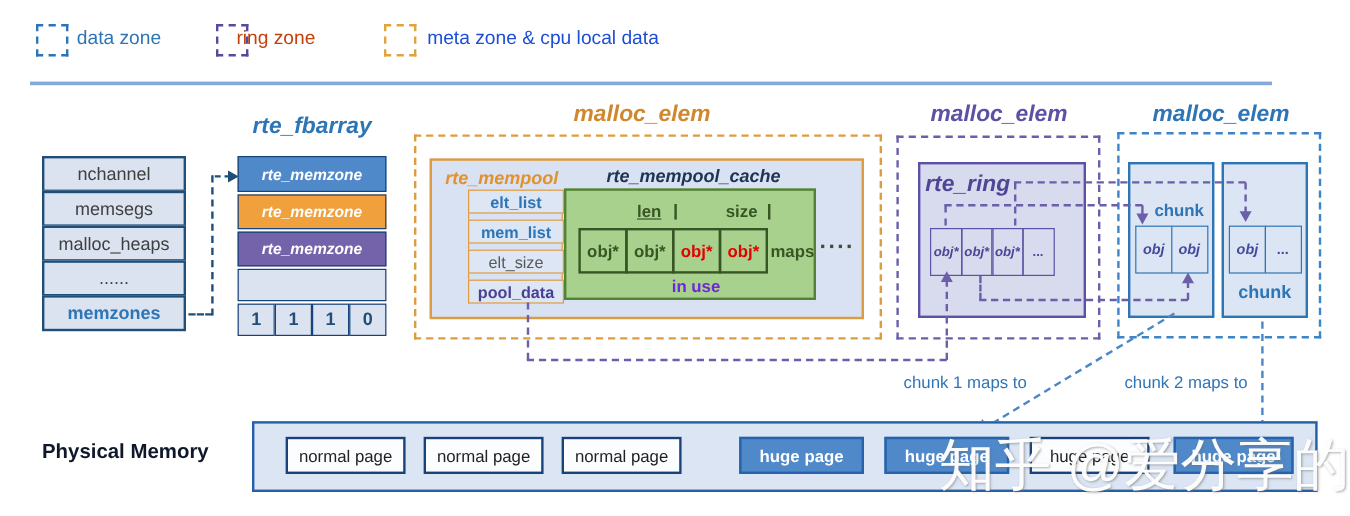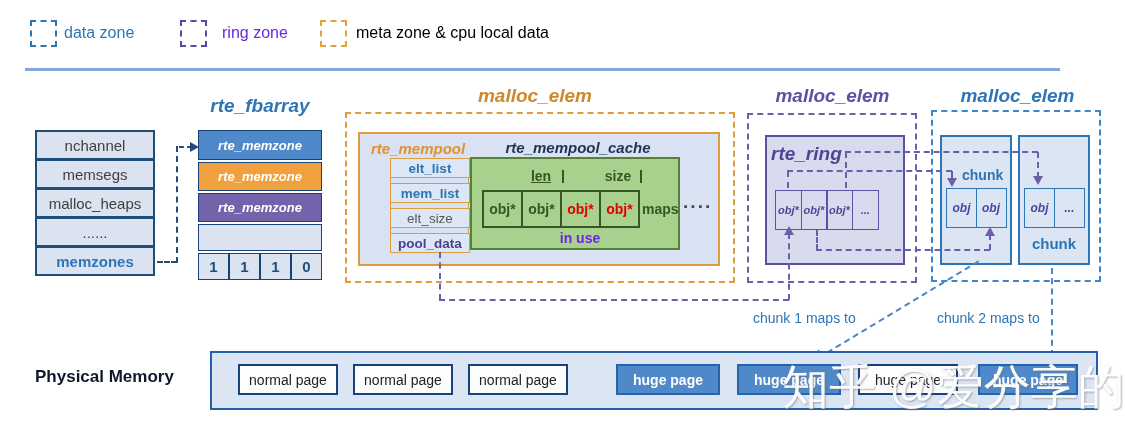--- a/index.html
+++ b/index.html
@@ -71,23 +71,23 @@
   .watermark { color:rgba(255,255,255,0.96); font-size:47px; text-shadow:1px 1px 2px rgba(110,110,110,0.55); white-space:nowrap; }
 </style>
 </head>
 <body>
 
 <div id="canvas">
 
   <div class="abs swatch sw-blue" style="left:30px; top:20px;"></div>
   <div class="abs legend-label" style="left:64px; top:24px; color:#2e75b6;">data zone</div>
   <div class="abs swatch sw-purple" style="left:180px; top:20px;"></div>
-  <div class="abs legend-label" style="left:222px; top:24px; color:#6d28d9;">ring zone</div>
+  <div class="abs legend-label" style="left:197px; top:24px; color:#c2410c;">ring zone</div>
   <div class="abs swatch sw-orange" style="left:320px; top:20px;"></div>
-  <div class="abs legend-label" style="left:356px; top:24px; color:#000000;">meta zone &amp; cpu local data</div>
+  <div class="abs legend-label" style="left:356px; top:24px; color:#1d4ed8;">meta zone &amp; cpu local data</div>
   <div class="abs divider" style="left:25px; top:68px; width:1035px;"></div>
 
   <div class="abs ctr cfg-row" style="left:35px; top:130px;">nchannel</div>
   <div class="abs ctr cfg-row" style="left:35px; top:159px;">memsegs</div>
   <div class="abs ctr cfg-row" style="left:35px; top:188px;">malloc_heaps</div>
   <div class="abs ctr cfg-row" style="left:35px; top:217px;">......</div>
   <div class="abs ctr cfg-row" style="left:35px; top:246px; color:#2e75b6; font-weight:bold;">memzones</div>
 
   <div class="abs dash-h-navy" style="left:157px; top:261px; width:20px;"></div>
   <div class="abs dash-v-navy" style="left:176px; top:146px; height:117px;"></div>

